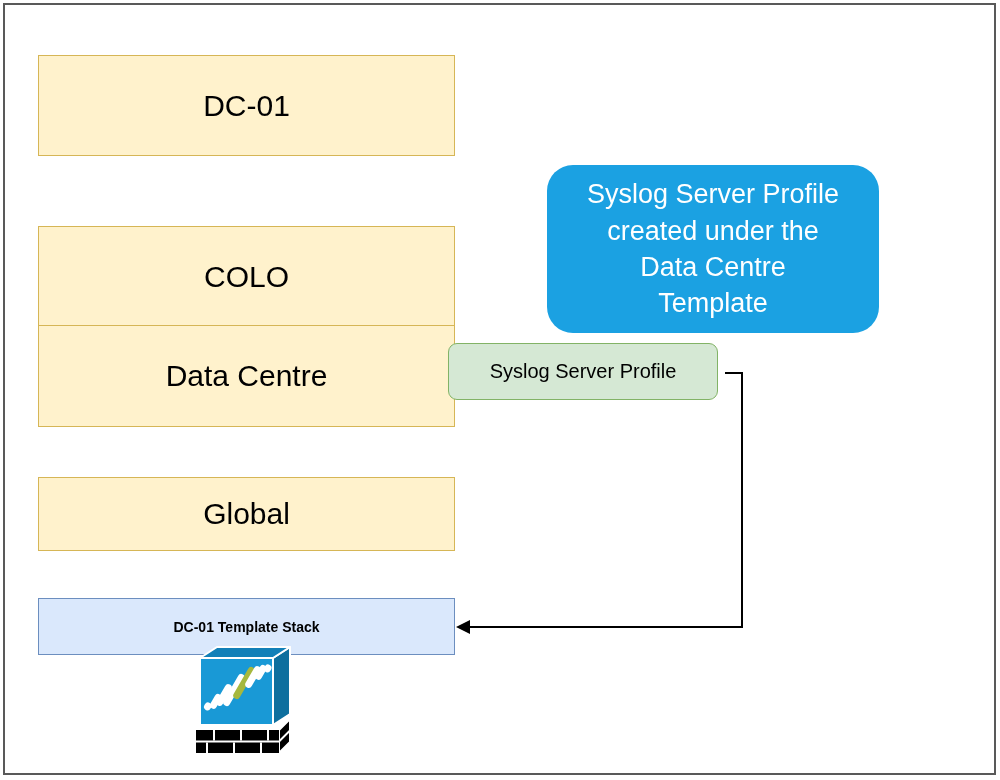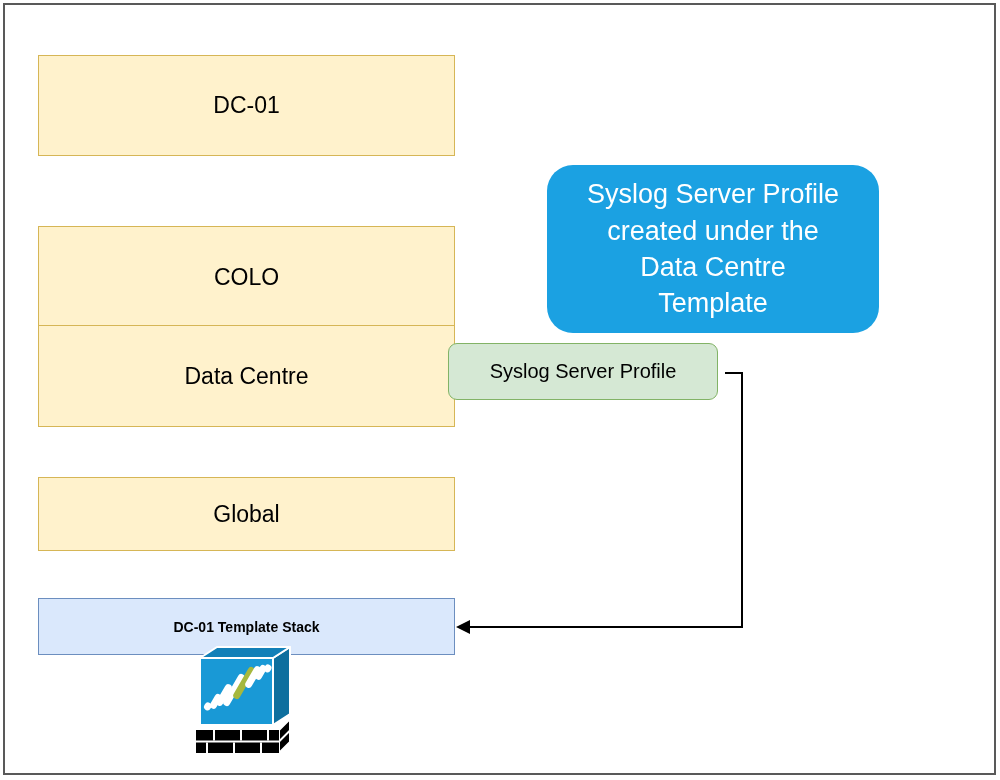--- a/index.html
+++ b/index.html
@@ -30,21 +30,21 @@
     justify-content: center;
     text-align: center;
     box-sizing: border-box;
     color: #000000;
   }
   .ybox {
     left: 38px;
     width: 417px;
     background: #FFF2CC;
     border: 1px solid #D6B656;
-    font-size: 23px;
+    font-size: 30px;
   }
   .ybox.b1 { top: 55px;  height: 101px; }
   .ybox.b2 { top: 190px; height: 102px; margin-top: 36px; }
   .ybox.b3 { top: 325px; height: 102px; }
   .ybox.b4 { top: 477px; height: 74px; }
   .stack {
     left: 38px;
     top: 598px;
     width: 417px;
     height: 57px;

